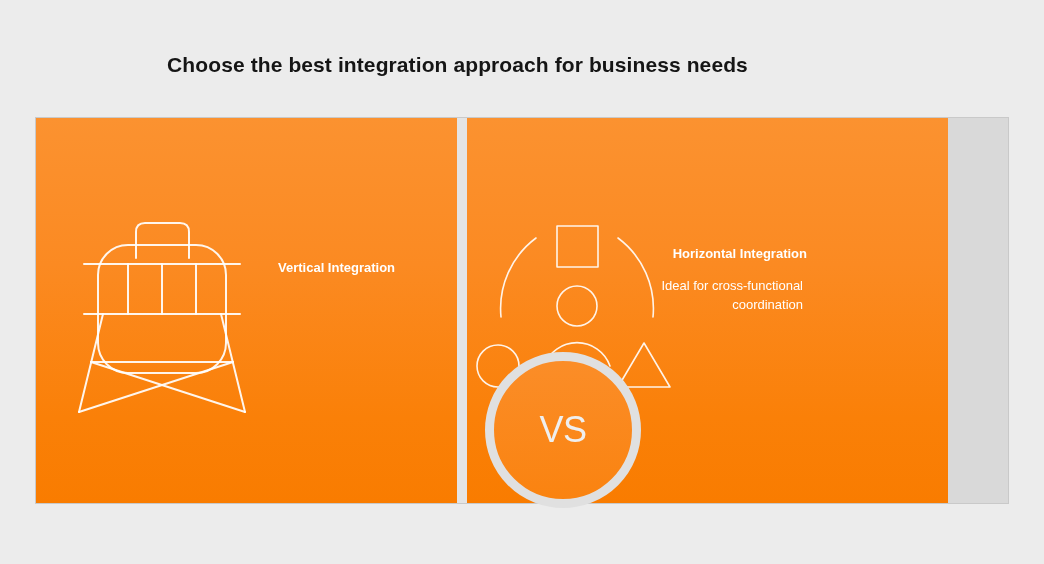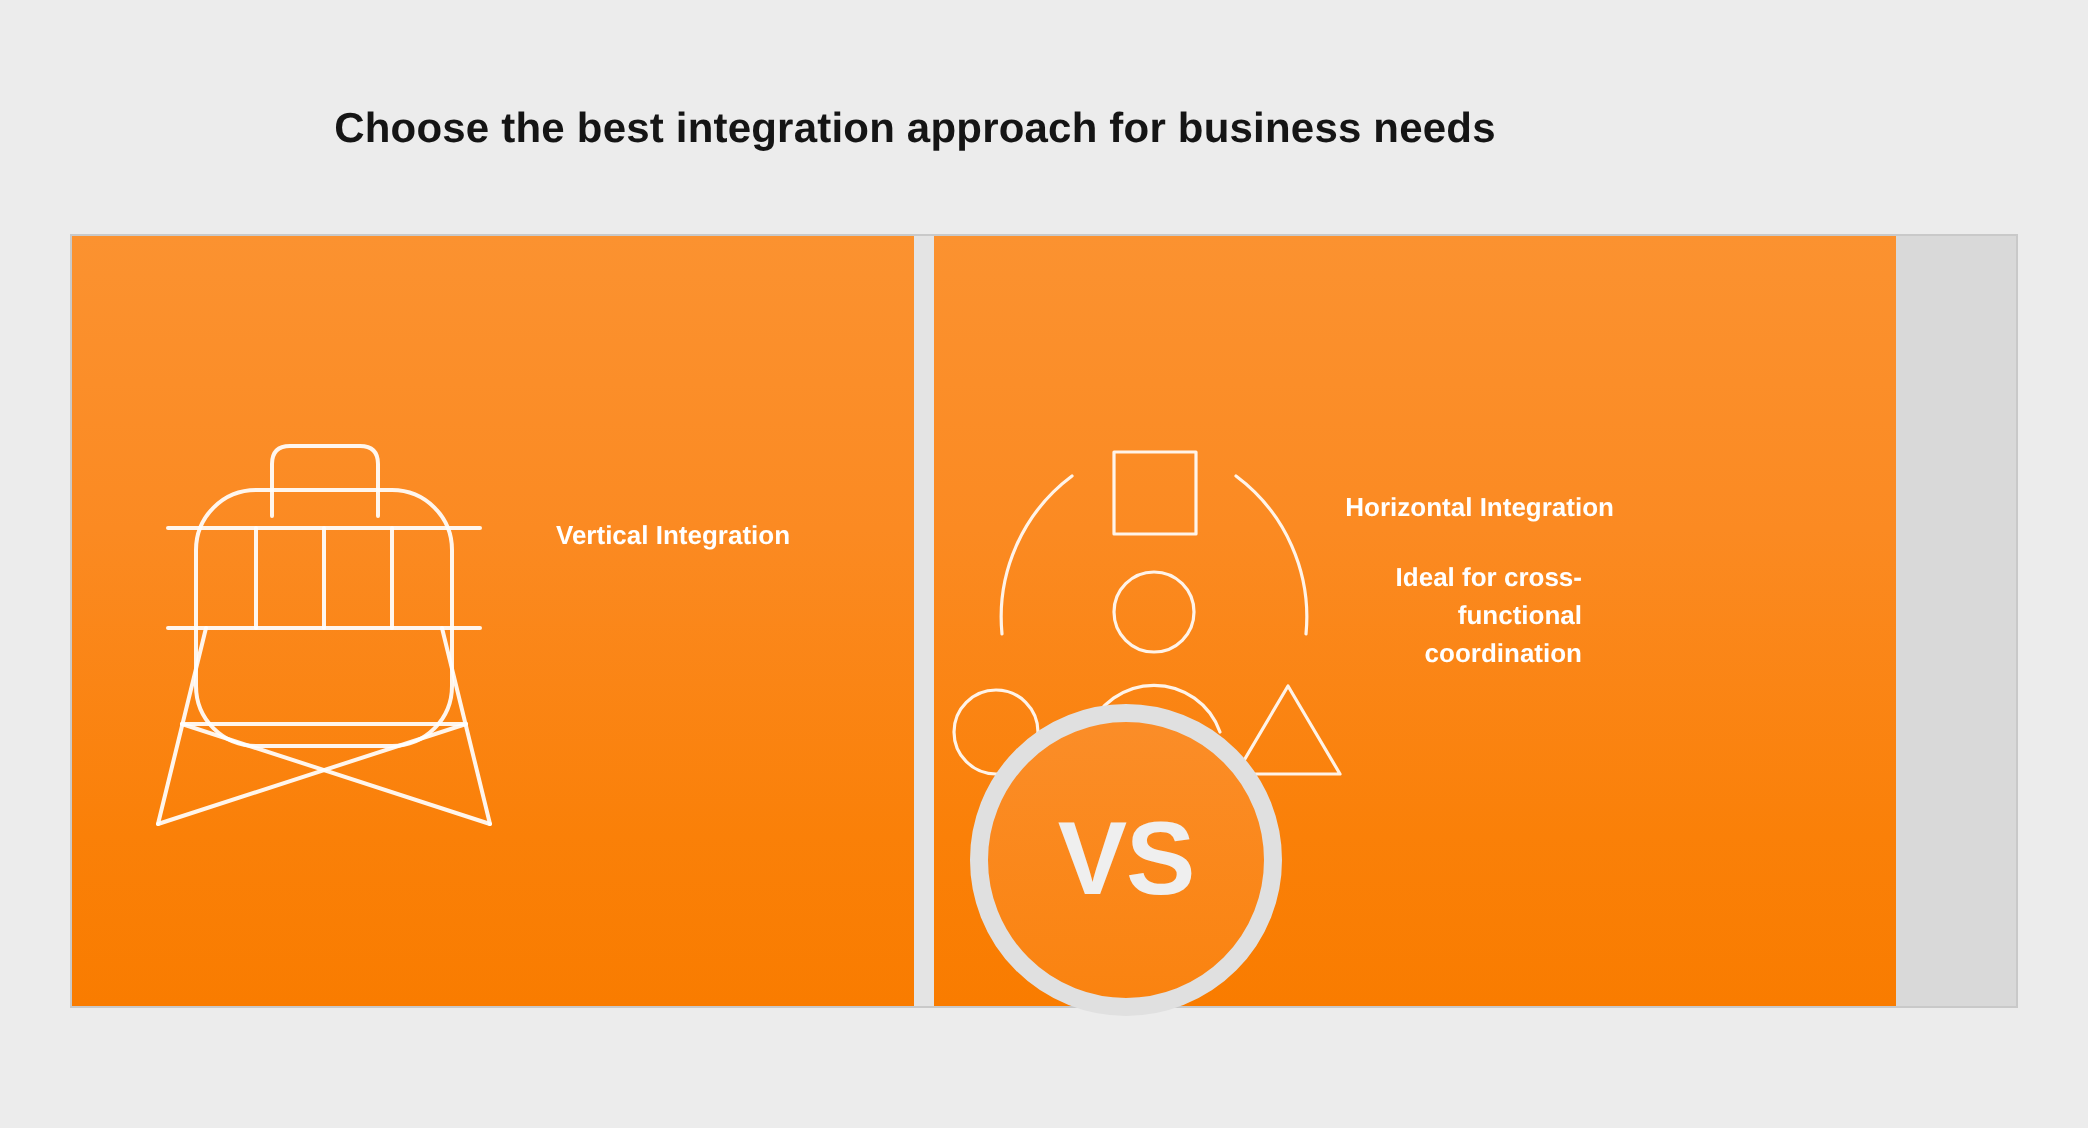--- a/index.html
+++ b/index.html
@@ -65,22 +65,22 @@
   }
   .txt .head {
     font-size: 13px;
     line-height: 19px;
     margin: 0 0 13px 0;
     font-weight: bold;
   }
   .txt .body {
     font-size: 13px;
     line-height: 19px;
-    margin: 16px;
-    font-weight: bold;
+    margin: 4px;
+    font-weight: normal;
   }
 
   .txt-left {
     left: 242px;
     top: 140px;
     width: 150px;
     text-align: left;
   }
   .txt-right {
     left: 190px;
@@ -99,22 +99,22 @@
     border-radius: 50%;
     border: 9px solid #e0e0e0;
     box-sizing: border-box;
     background: linear-gradient(180deg, #fb8d28 0%, #fa8310 100%);
     display: flex;
     align-items: center;
     justify-content: center;
     z-index: 5;
   }
   .vs-text {
-    font-size: 52px;
-    font-weight: bold;
+    font-size: 36px;
+    font-weight: normal;
     color: #efefef;
     letter-spacing: -0.5px;
     line-height: 48px;
   }
 
   
   .icon-left {
     position: absolute;
     left: 40px;
     top: 92px;

